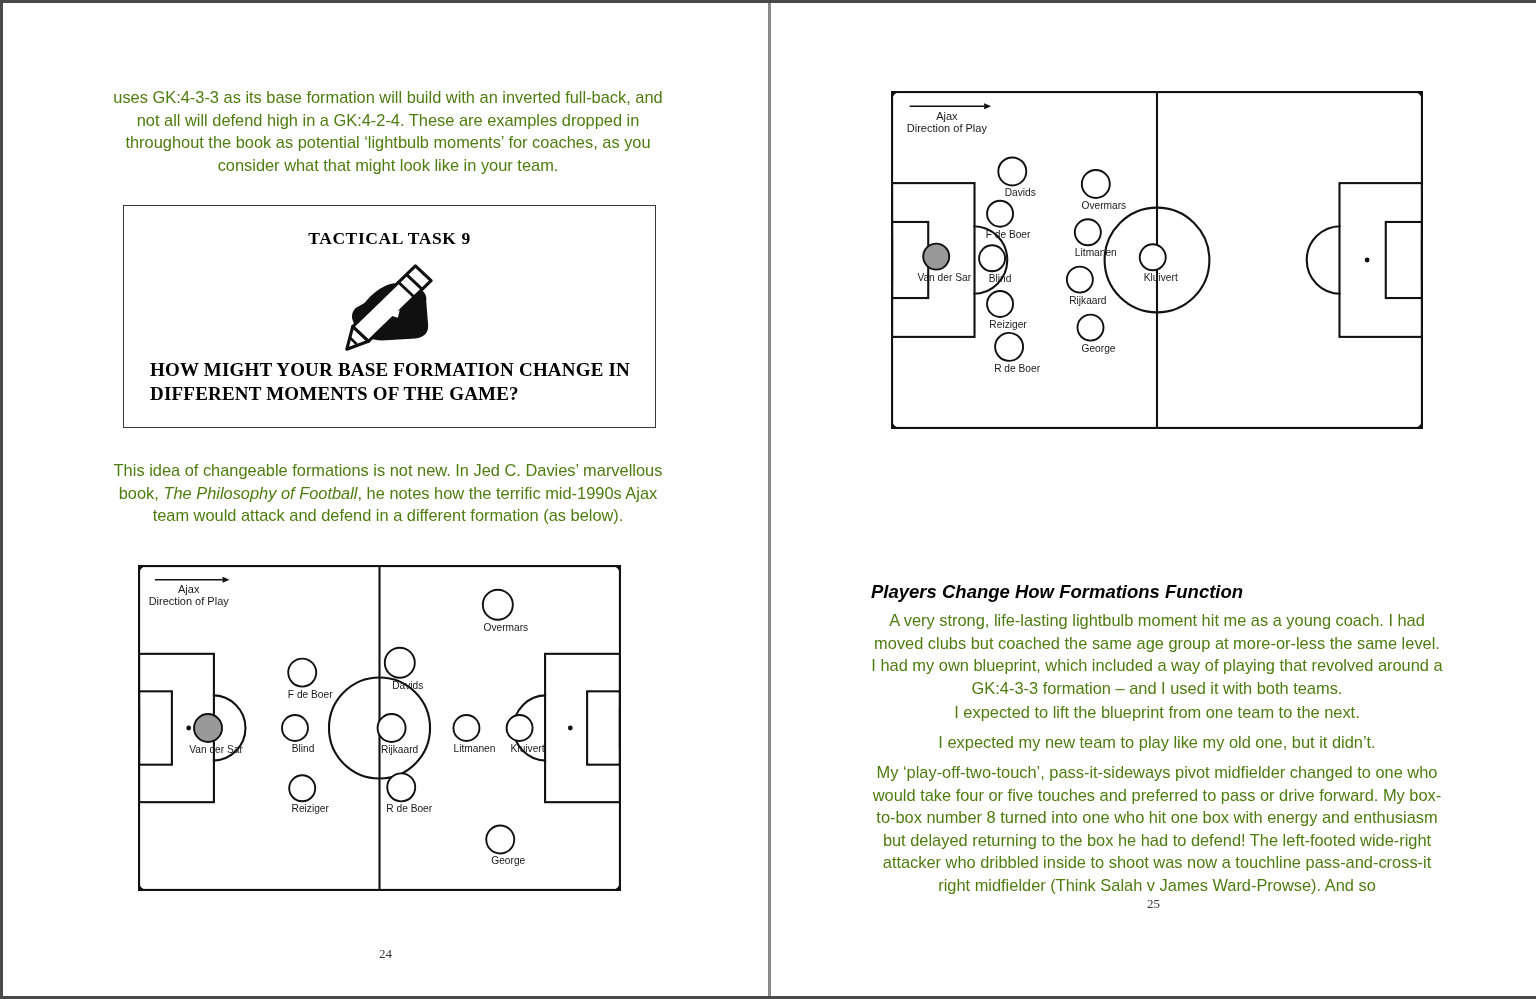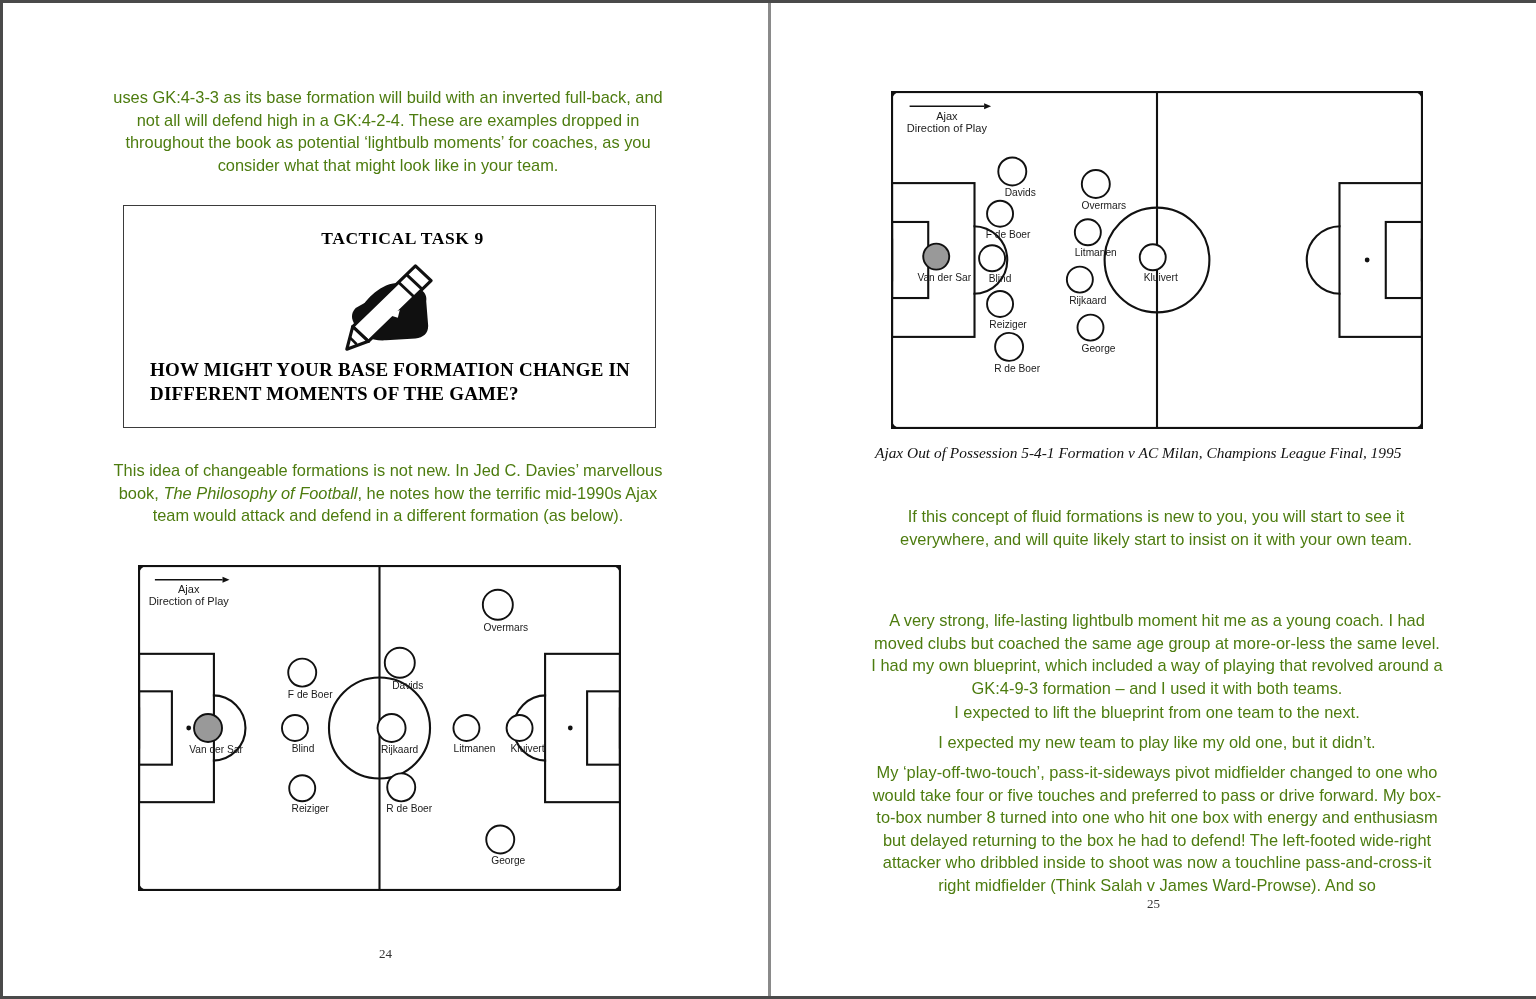--- a/index.html
+++ b/index.html
@@ -87,21 +87,21 @@
 <body>
 
 <div id="viewport">
 
   <div class="spine"></div>
 
   <div class="page" id="page-left">
 
     <div class="para" style="left:107px; top:83px; width:556px;">uses GK:4-3-3 as its base formation will build with an inverted full-back, and not all will defend high in a GK:4-2-4. These are examples dropped in throughout the book as potential ‘lightbulb moments’ for coaches, as you consider what that might look like in your team.</div>
 
-    <div class="task-box" style="left:120px; top:202px; width:533px; height:223px;padding-left:13px;">
+    <div class="task-box" style="left:120px; top:202px; width:533px; height:223px;">
       <div class="task-title" style="top:22px;">TACTICAL TASK 9</div>
 
       <div class="task-icon" style="left:204px; top:53px; width:120px; height:98px;">
         <svg viewBox="0 0 120 100" width="120" height="98" aria-hidden="true">
 
           <path d="M26 66 C30 50 42 34 58 27 C70 22 82 24 92 30
                    C97 33 100 37 99 43 L101 68 C101 76 96 80 88 81
                    L58 83 C44 84 33 79 26 70 Z" fill="#101010"></path>
 
           <path d="M27 68 C22 62 22 55 27 50 L41 42 L50 56 L36 70 Z" fill="#101010"></path>
@@ -226,26 +226,25 @@
         <div class="plabel" style="left: 101.08px; top: 182.31px;">Blind</div>
         <div class="plabel" style="left: 109.06px; top: 227.94px;">Reiziger</div>
         <div class="plabel" style="left: 118.104px; top: 271.866px;">R de Boer</div>
         <div class="plabel" style="left: 204.82px; top: 108.95px;">Overmars</div>
         <div class="plabel" style="left: 196.84px; top: 156.284px;">Litmanen</div>
         <div class="plabel" style="left: 188.86px; top: 203.604px;">Rijkaard</div>
         <div class="plabel" style="left: 199.5px; top: 251.6px;">George</div>
         <div class="plabel" style="left: 261.744px; top: 181.296px;">Kluivert</div>
       </div>
 
-    <div class="caption" style="left:104px; top:441px; width:580px;">Ajax Out of Possession 5-4-1 Formation v AC Milan, Champions League Final, 1995</div>
-
-    <div class="para" style="left:100px; top:502px; width:570px;">If this concept of fluid formations is new to you, you will start to see it everywhere, and will quite likely start to insist on it with your own team.</div>
-
-
-    <div class="para" style="left:100px; top:606px; width:572px;">A very strong, life-lasting lightbulb moment hit me as a young coach. I had moved clubs but coached the same age group at more-or-less the same level. I had my own blueprint, which included a way of playing that revolved around a GK:4-9-3 formation – and I used it with both teams.</div>
+
+
+    <div class="section-head" style="left:100px; top:578px; width:570px;">Players Change How Formations Function</div>
+
+    <div class="para" style="left:100px; top:606px; width:572px;">A very strong, life-lasting lightbulb moment hit me as a young coach. I had moved clubs but coached the same age group at more-or-less the same level. I had my own blueprint, which included a way of playing that revolved around a GK:4-3-3 formation – and I used it with both teams.</div>
 
     <div class="para" style="left:100px; top:728px; width:572px;">I expected my new team to play like my old one, but it didn’t.</div>
 
     <div class="para" style="left:100px; top:698px; width:572px;">I expected to lift the blueprint from one team to the next.</div>
 
     <div class="para" style="left:100px; top:758px; width:572px;">My ‘play-off-two-touch’, pass-it-sideways pivot midfielder changed to one who would take four or five touches and preferred to pass or drive forward. My box-to-box number 8 turned into one who hit one box with energy and enthusiasm but delayed returning to the box he had to defend! The left-footed wide-right attacker who dribbled inside to shoot was now a touchline pass-and-cross-it right midfielder (Think Salah v James Ward-Prowse). And so</div>
 
     <div class="folio" style="top:893px;">25</div>
   </div>
 

